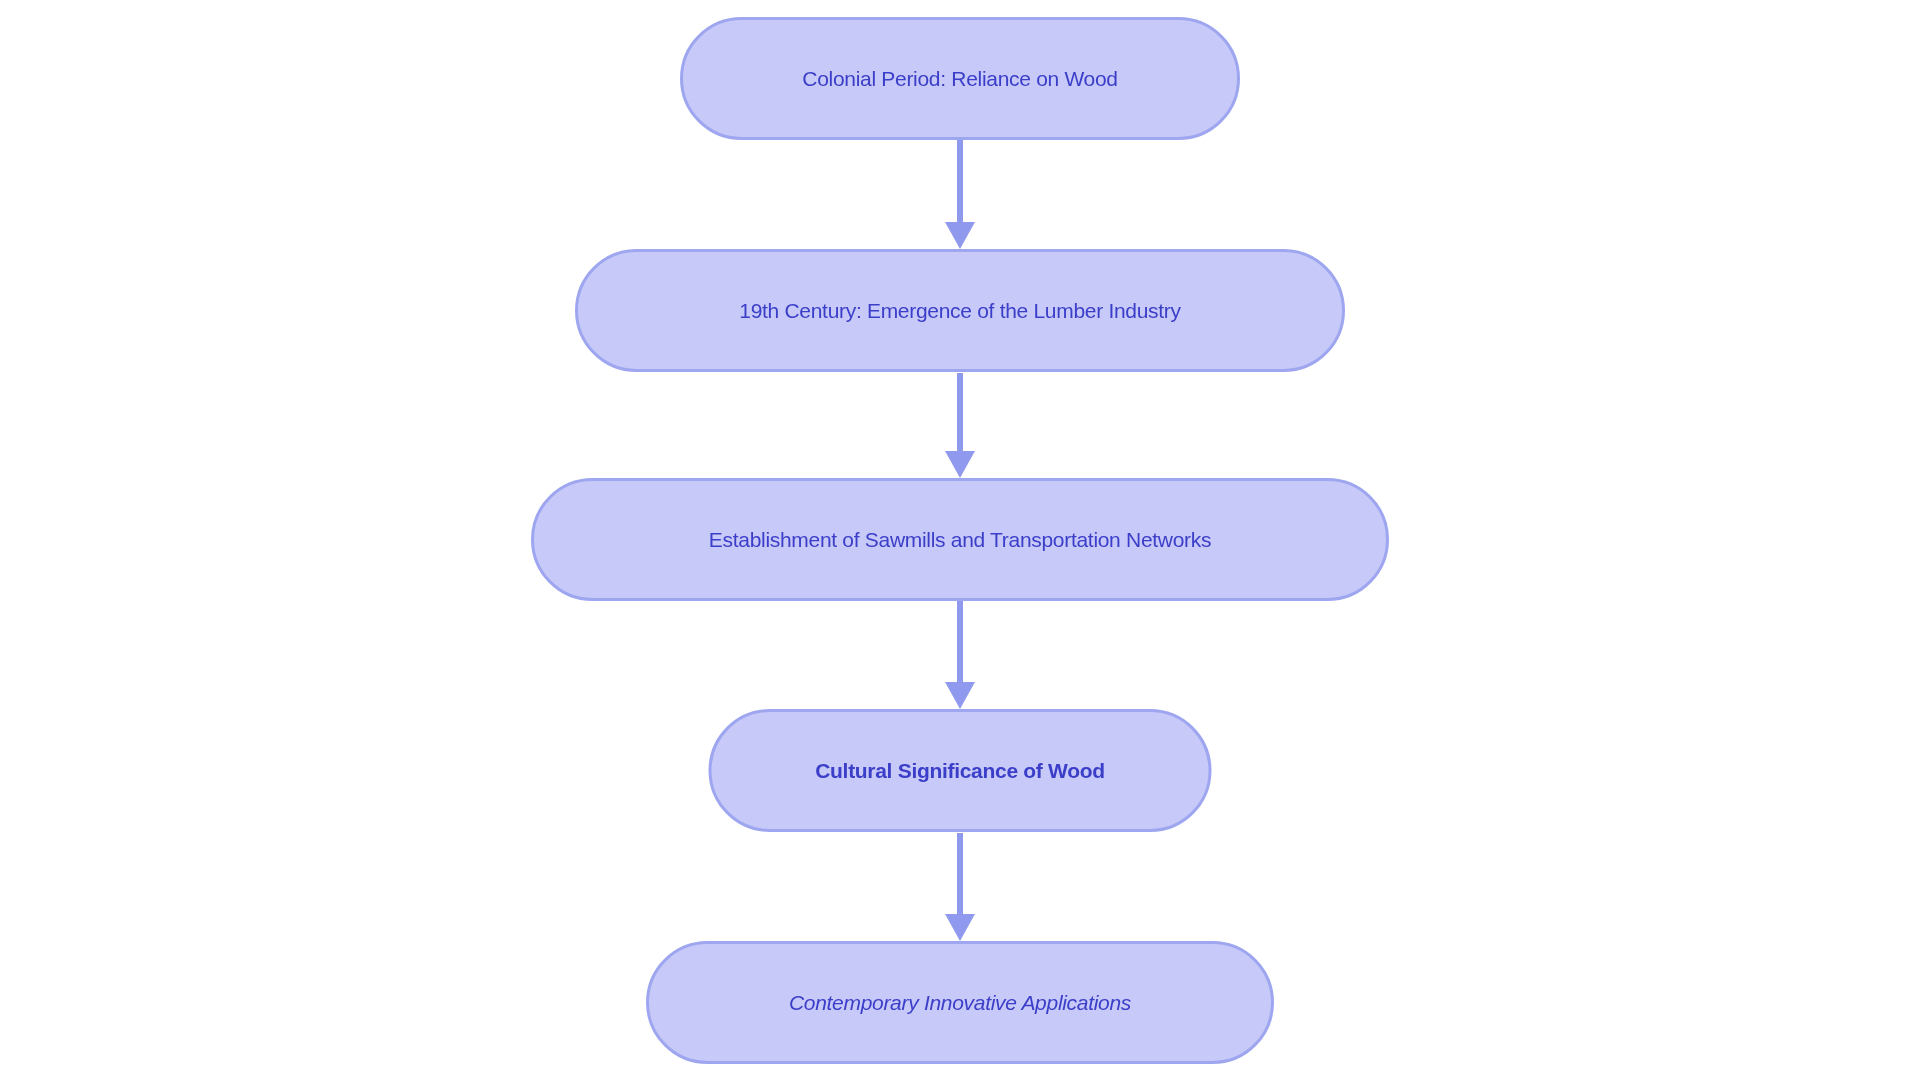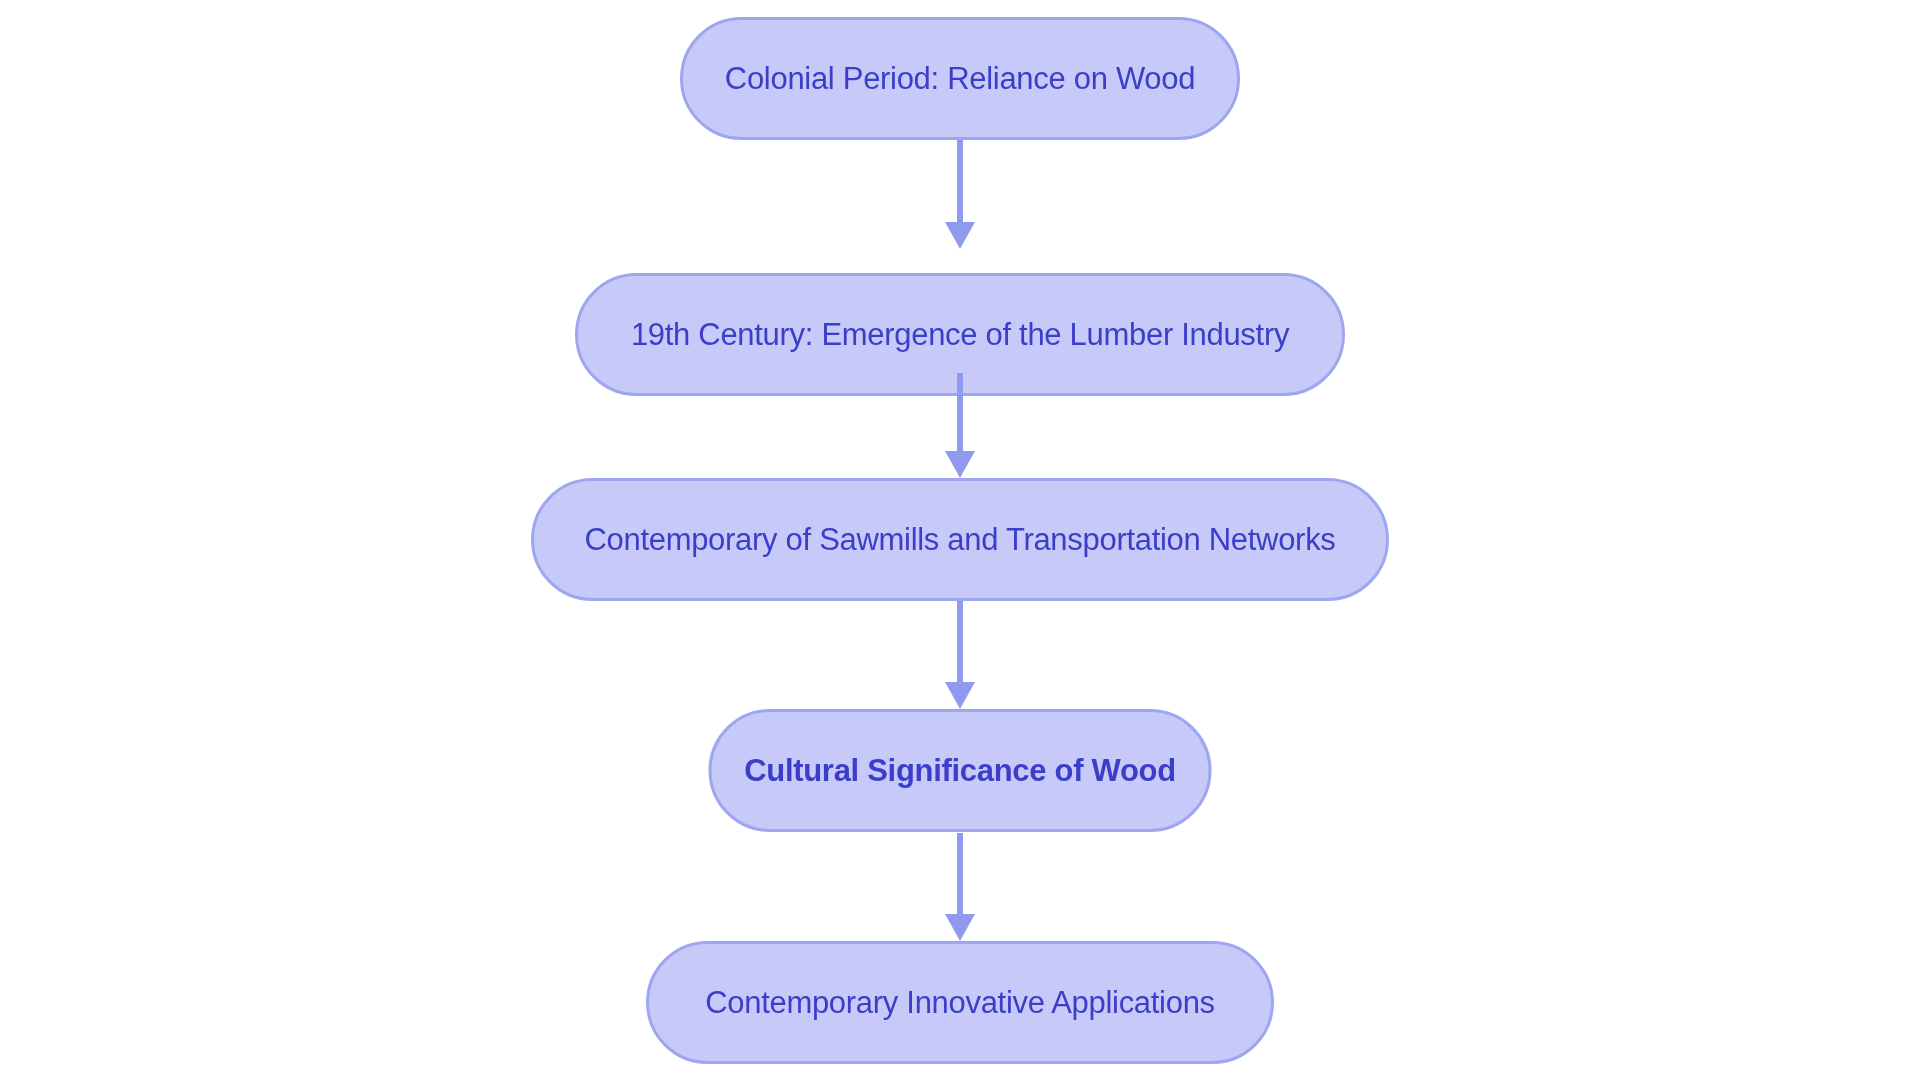--- a/index.html
+++ b/index.html
@@ -24,30 +24,30 @@
     left: 50%;
     transform: translateX(-50%);
     height: 123px;
     border-radius: 61.5px;
     background: var(--node-fill);
     border: 3px solid var(--node-border);
     display: flex;
     align-items: center;
     justify-content: center;
     color: var(--node-text);
-    font-size: 31px;
+    font-size: 21px;
     font-weight: 400;
     letter-spacing: -0.3px;
     line-height: 1.2;
   }
   .node-1 { top: 17px;  width: 560px; }
-  .node-2 { top: 249px; width: 770px; margin-top: 24px; }
+  .node-2 { top: 249px; width: 770px; }
   .node-3 { top: 478px; width: 858px; }
   .node-4 { top: 709px; width: 503px; font-weight: bold; }
-  .node-5 { top: 941px; width: 628px; }
+  .node-5 { top: 941px; width: 628px; font-style: italic; }
 
   .arrow {
     position: absolute;
     left: 50%;
     transform: translateX(-50%);
     width: 30px;
   }
   .arrow-1 { top: 140px; height: 109px; }
   .arrow-2 { top: 373px; height: 105px; }
   .arrow-3 { top: 601px; height: 108px; }
@@ -90,21 +90,21 @@
   <div class="node node-2">
     <span>19th Century: Emergence of the Lumber Industry</span>
   </div>
 
   <div class="arrow arrow-2">
     <span class="shaft"></span>
     <span class="head"></span>
   </div>
 
   <div class="node node-3">
-    <span>Contemporary of Sawmills and Transportation Networks</span>
+    <span>Establishment of Sawmills and Transportation Networks</span>
   </div>
 
   <div class="arrow arrow-3">
     <span class="shaft"></span>
     <span class="head"></span>
   </div>
 
   <div class="node node-4">
     <span>Cultural Significance of Wood</span>
   </div>

